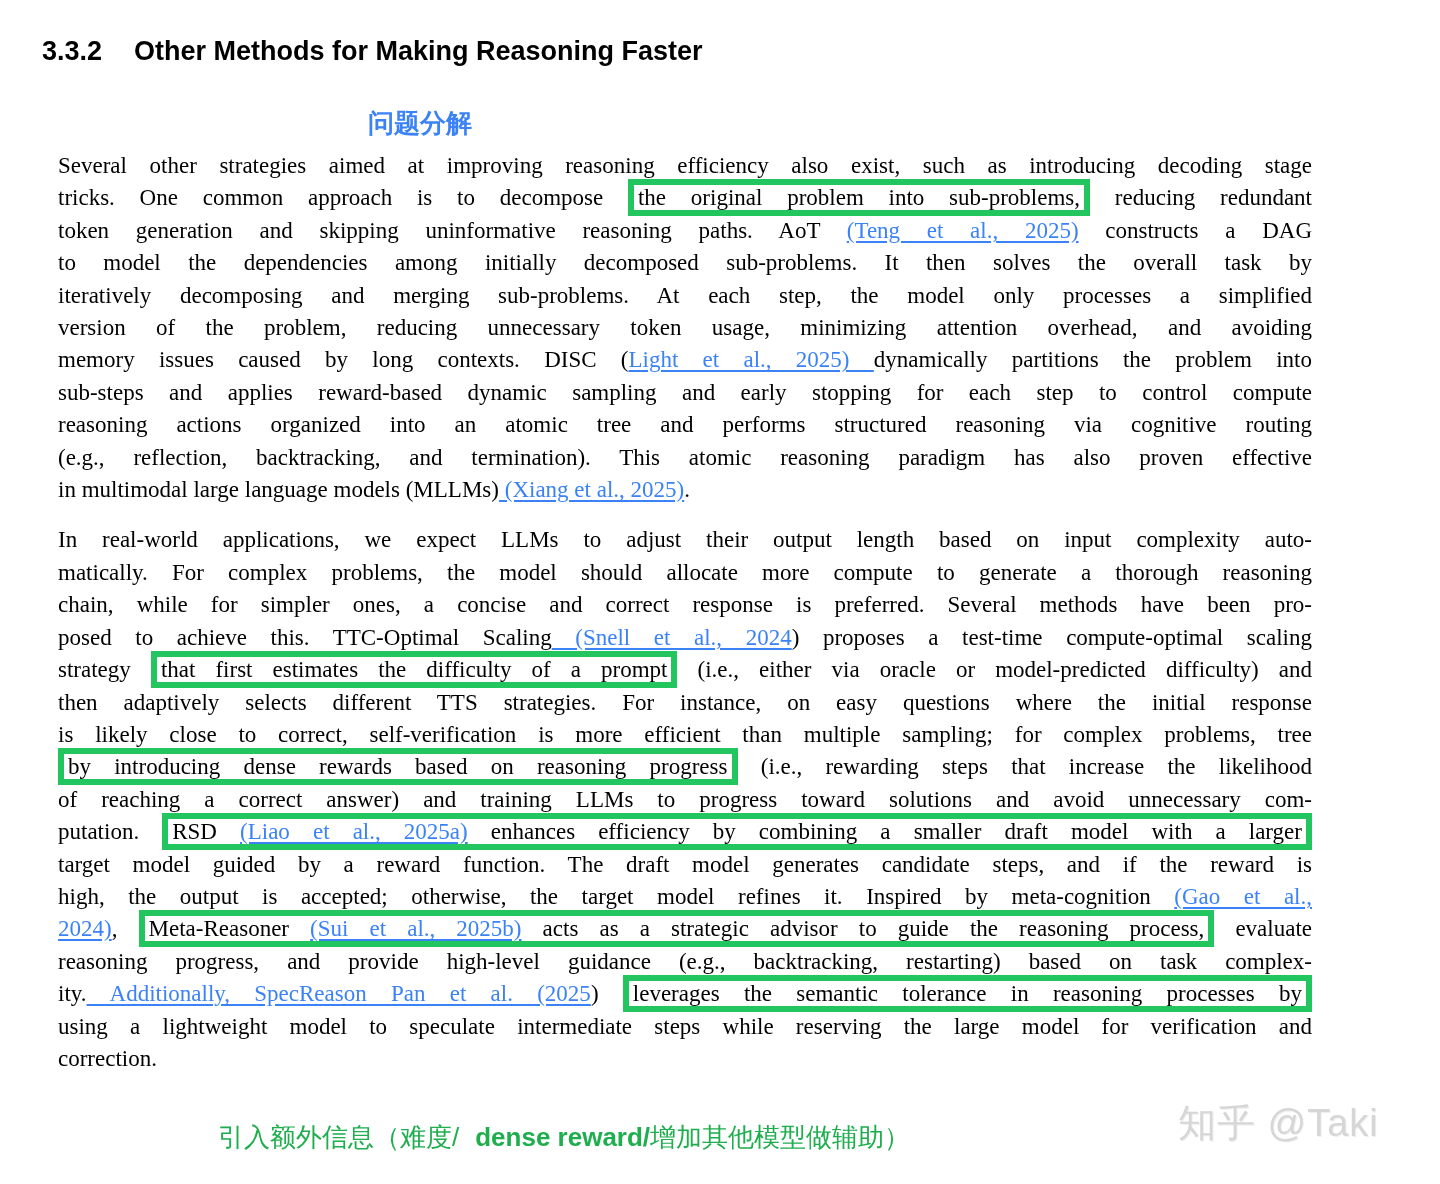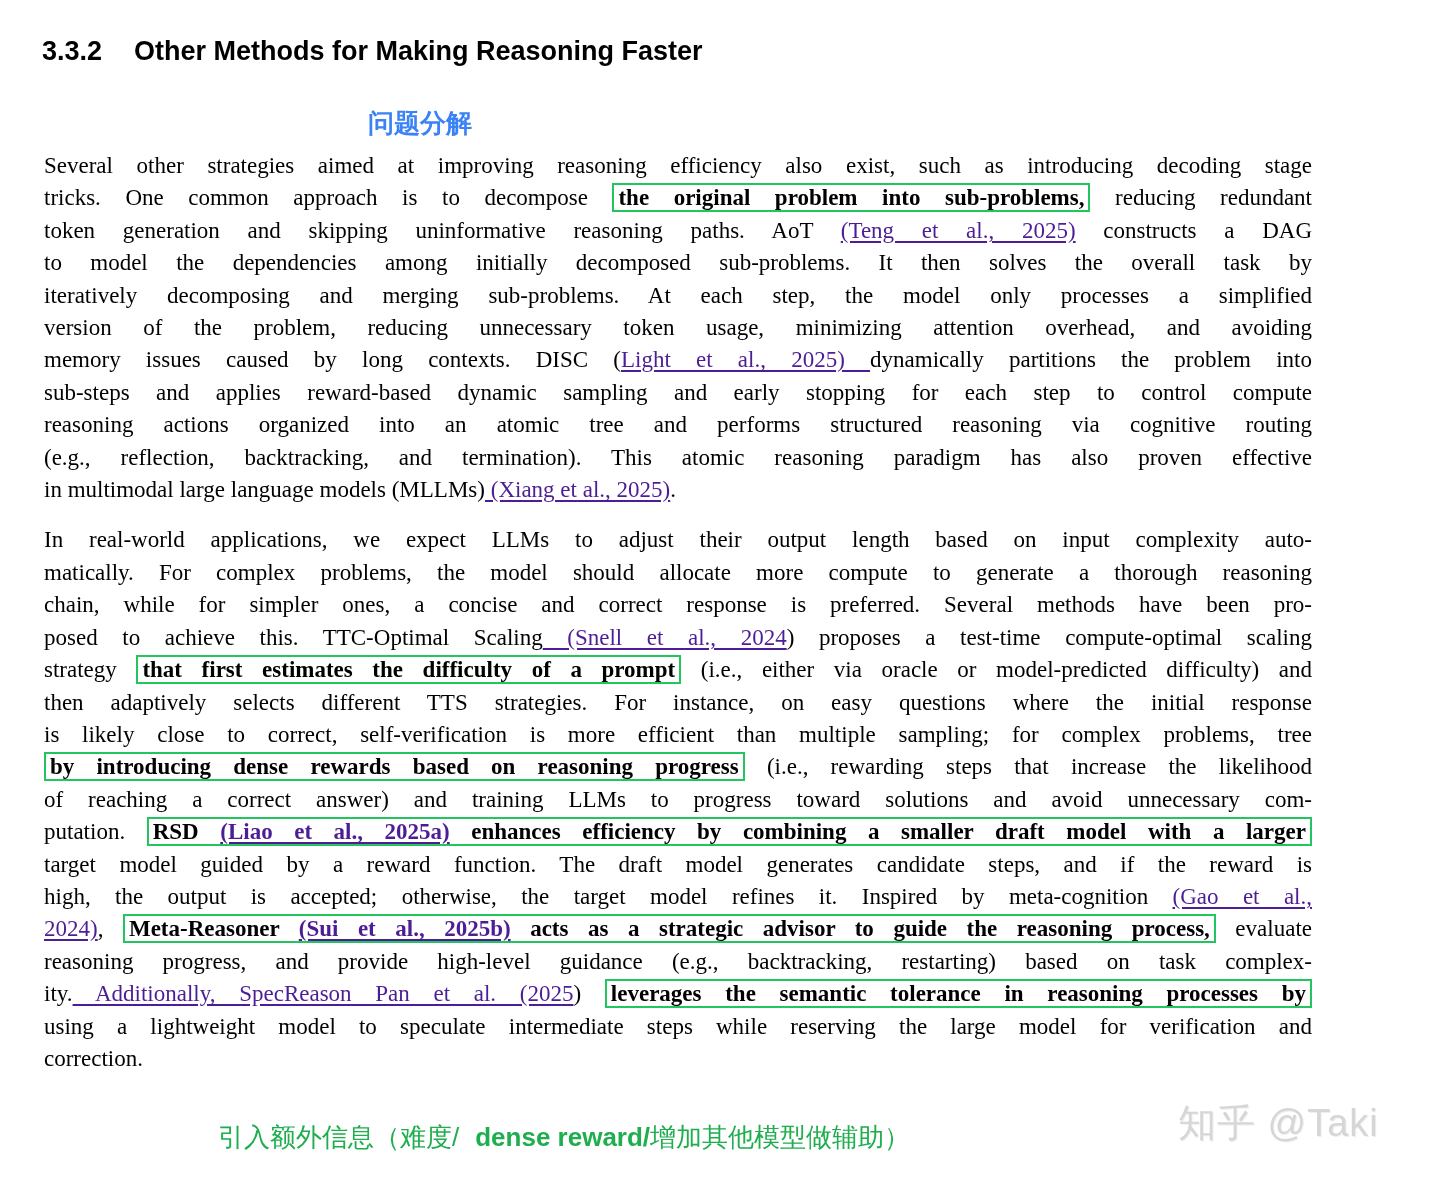--- a/index.html
+++ b/index.html
@@ -6,26 +6,26 @@
   body{width:1440px;height:1184px;background:#ffffff;overflow:hidden;}
   .page{position:relative;width:1164px;height:1184px;background:#ffffff;}
 
   .heading{position:absolute;left:42px;top:36px;display:flex;gap:32px;
     font-family:"Liberation Sans",sans-serif;font-weight:700;font-size:27px;color:#000;}
   .annotation-top{position:absolute;left:368px;top:106px;
     font-family:"Liberation Sans",sans-serif;font-size:26px;font-weight:600;color:#3b82f6;}
 
   .content{position:absolute;left:42px;top:150px;width:1270px;
     font-family:"Liberation Serif","DejaVu Serif",serif;font-size:23px;color:#000;}
-  .paragraph{margin:0 0 18px 2px;}
+  .paragraph{margin:0 0 18px 16px;}
   .line{line-height:32.4px;text-align:justify;text-align-last:justify;text-justify:inter-word;}
   .line.no-just{text-align-last:left;}
 
-  .seg-link{color:#4c1d95;text-decoration:underline;text-underline-offset:3px;cursor:pointer;}
-  .seg-box{border:2px solid #22c55e;padding:0 4px;font-weight:bold;}
+  .seg-link{color:#3b82f6;text-decoration:underline;text-underline-offset:3px;cursor:pointer;}
+  .seg-box{border:6px solid #22c55e;padding:0 4px;}
 
   .annotation-bottom{position:absolute;left:218px;top:1120px;
     font-family:"Liberation Sans",sans-serif;font-size:26px;font-weight:500;color:#1fae4e;white-space:nowrap;}
   .annotation-bottom .lat{font-weight:700;margin-left:16px;}
 
   .watermark{position:absolute;left:1178px;top:1098px;
     font-family:"Liberation Sans",sans-serif;font-size:38px;color:#d6d6d6;
     text-shadow:1px 1px 0 #efefef;white-space:nowrap;letter-spacing:1px;}
 </style>
 </head>

